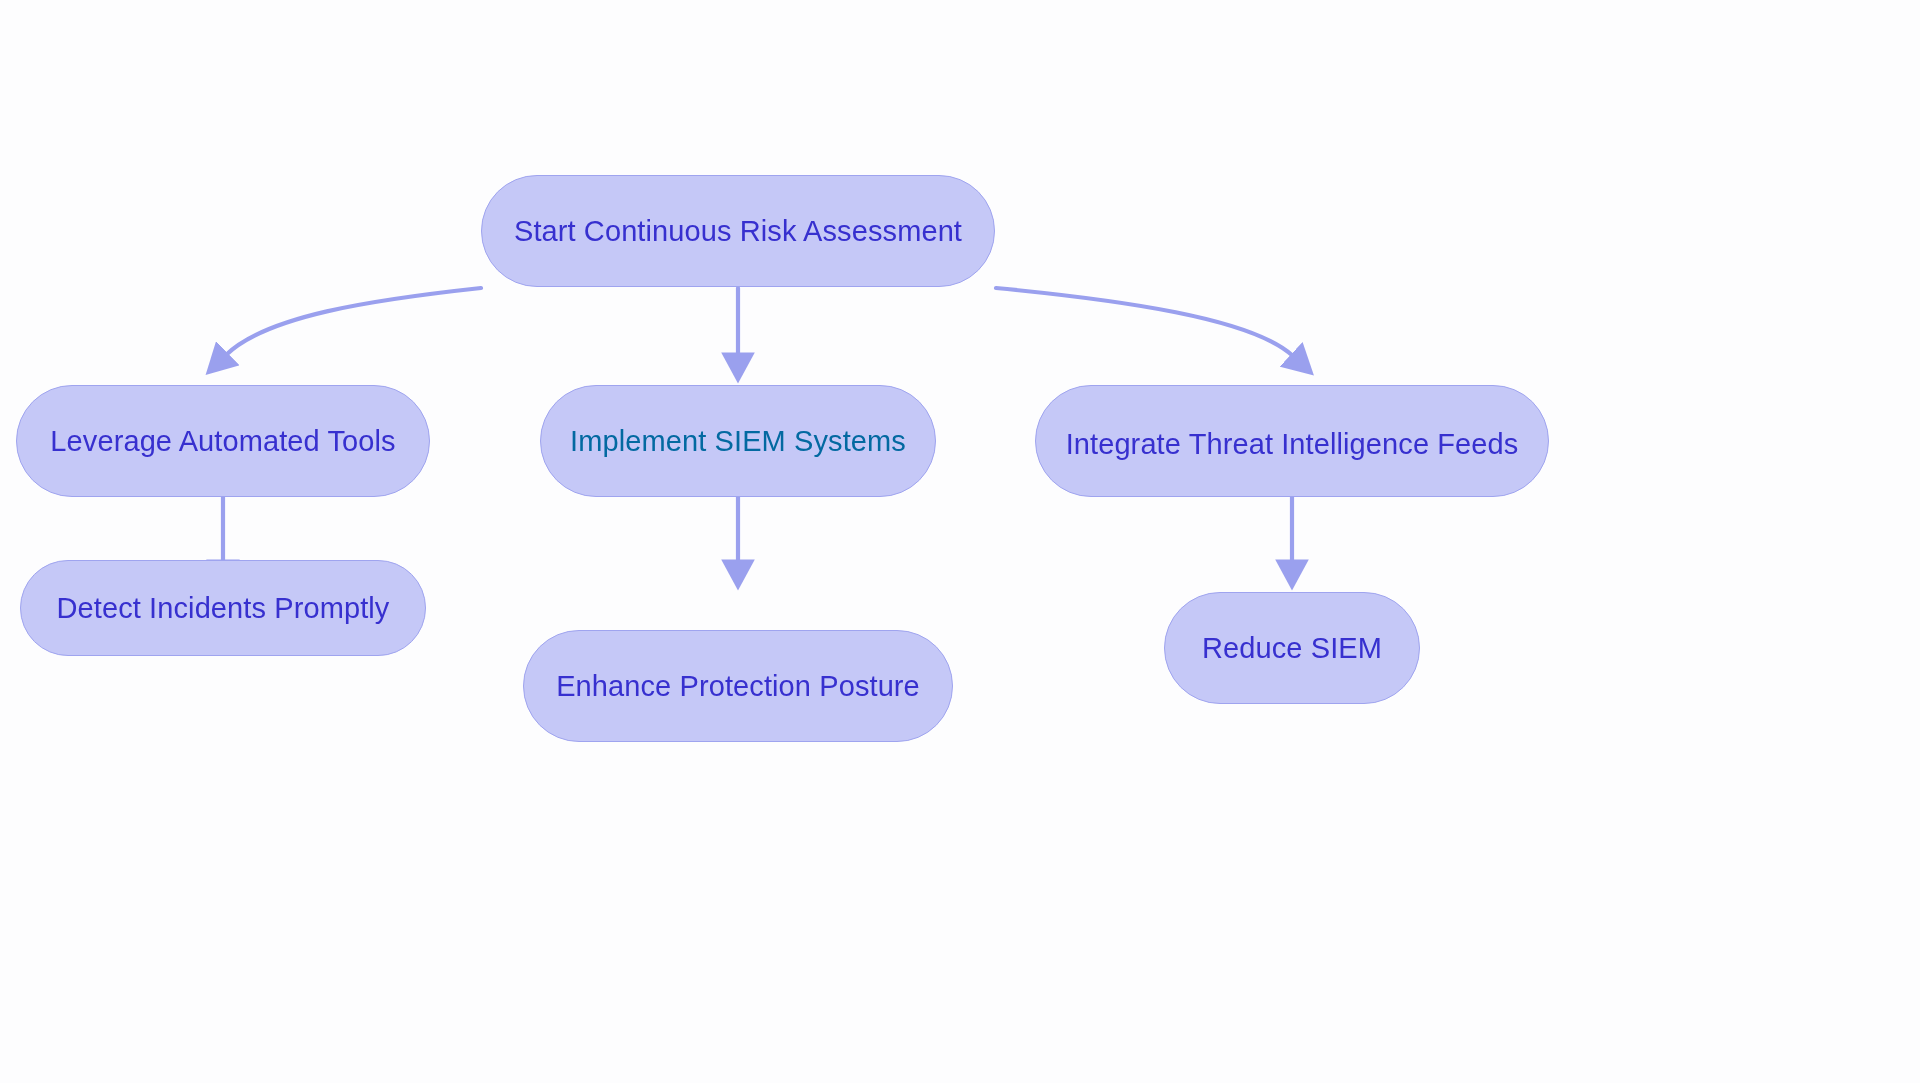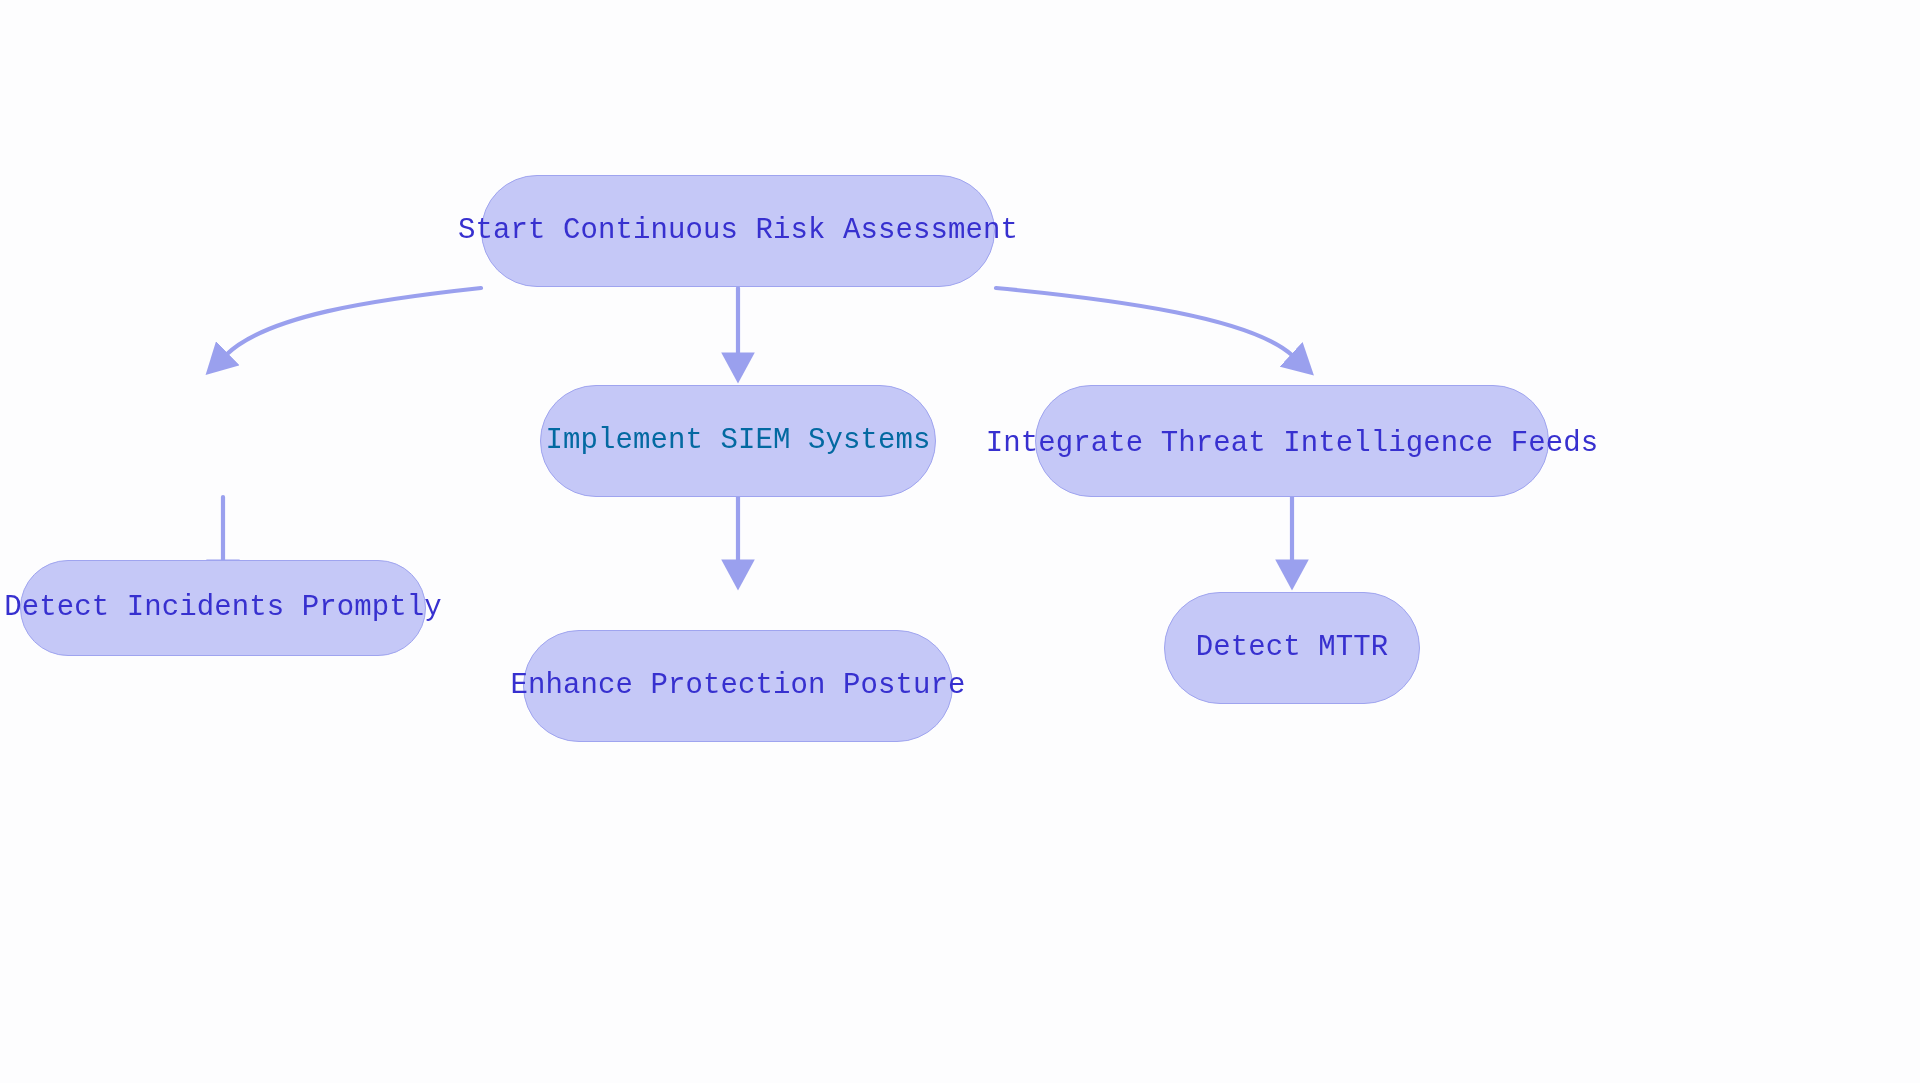--- a/index.html
+++ b/index.html
@@ -39,21 +39,21 @@
     z-index: 2;
   }
   .node-label {
     color: #3730cf;
     font-size: 29px;
     font-weight: 400;
     letter-spacing: 0.1px;
     line-height: 1.2;
     white-space: nowrap;
     text-align: center;
-    font-family: Liberation Mono, monospace;
+    font-family: Liberation Sans, sans-serif;
   }
 </style>
 </head>
 <body>
 
 <div id="flowchart-root" style="background: rgb(253, 253, 254);">
 
   <svg id="edge-layer" viewBox="0 0 1920 1083" width="1920" height="1083" xmlns="http://www.w3.org/2000/svg">
     <defs>
       <marker id="arrowhead" markerWidth="9" markerHeight="8" refX="0.6" refY="4" orient="auto" markerUnits="strokeWidth">
@@ -71,34 +71,37 @@
 
     <path d="M 738,497 L 738,562" fill="none" stroke="#9aa0ee" stroke-width="4.2" stroke-linecap="round" marker-end="url(#arrowhead)"></path>
 
     <path d="M 1292,497 L 1292,562" fill="none" stroke="#9aa0ee" stroke-width="4.2" stroke-linecap="round" marker-end="url(#arrowhead)"></path>
   </svg>
 
   <div class="node" id="node-start" style="width: 514px; height: 112px; left: 481px; top: 175px; background: rgb(197, 200, 247); border-color: rgb(159, 164, 239);">
     <span class="node-label" style="color: rgb(55, 48, 207);">Start Continuous Risk Assessment</span>
   </div>
 
+  <div class="node" id="node-automated_tools" style="width: 414px; height: 112px; left: 16px; top: 385px; background: rgb(197, 200, 247); border-color: rgb(159, 164, 239);">
+    <span class="node-label" style="color: rgb(55, 48, 207);">Leverage Automated Tools</span>
+  </div>
 
   <div class="node" id="node-siem" style="width: 396px; height: 112px; left: 540px; top: 385px; background: rgb(197, 200, 247); border-color: rgb(159, 164, 239);">
     <span class="node-label" style="color: #0369a1;">Implement SIEM Systems</span>
   </div>
 
   <div class="node" id="node-threat_intel" style="width: 514px; height: 112px; left: 1035px; top: 385px; background: rgb(197, 200, 247); border-color: rgb(159, 164, 239);">
     <span class="node-label" style="color: rgb(55, 48, 207); margin-top: 7px;">Integrate Threat Intelligence Feeds</span>
   </div>
 
   <div class="node" id="node-detect_incidents" style="width: 406px; height: 96px; left: 20px; top: 560px; background: rgb(197, 200, 247); border-color: rgb(159, 164, 239);">
     <span class="node-label" style="color: rgb(55, 48, 207);">Detect Incidents Promptly</span>
   </div>
 
   <div class="node" id="node-protection_posture" style="width: 430px; height: 112px; left: 523px; top: 592px; background: rgb(197, 200, 247); border-color: rgb(159, 164, 239); margin-top: 38px;">
     <span class="node-label" style="color: rgb(55, 48, 207);">Enhance Protection Posture</span>
   </div>
 
   <div class="node" id="node-reduce_mttr" style="width: 256px; height: 112px; left: 1164px; top: 592px; background: rgb(197, 200, 247); border-color: rgb(159, 164, 239);">
-    <span class="node-label" style="color: rgb(55, 48, 207);">Detect MTTR</span>
+    <span class="node-label" style="color: rgb(55, 48, 207);">Reduce SIEM</span>
   </div>
 
 </div>
 
 </body></html>

